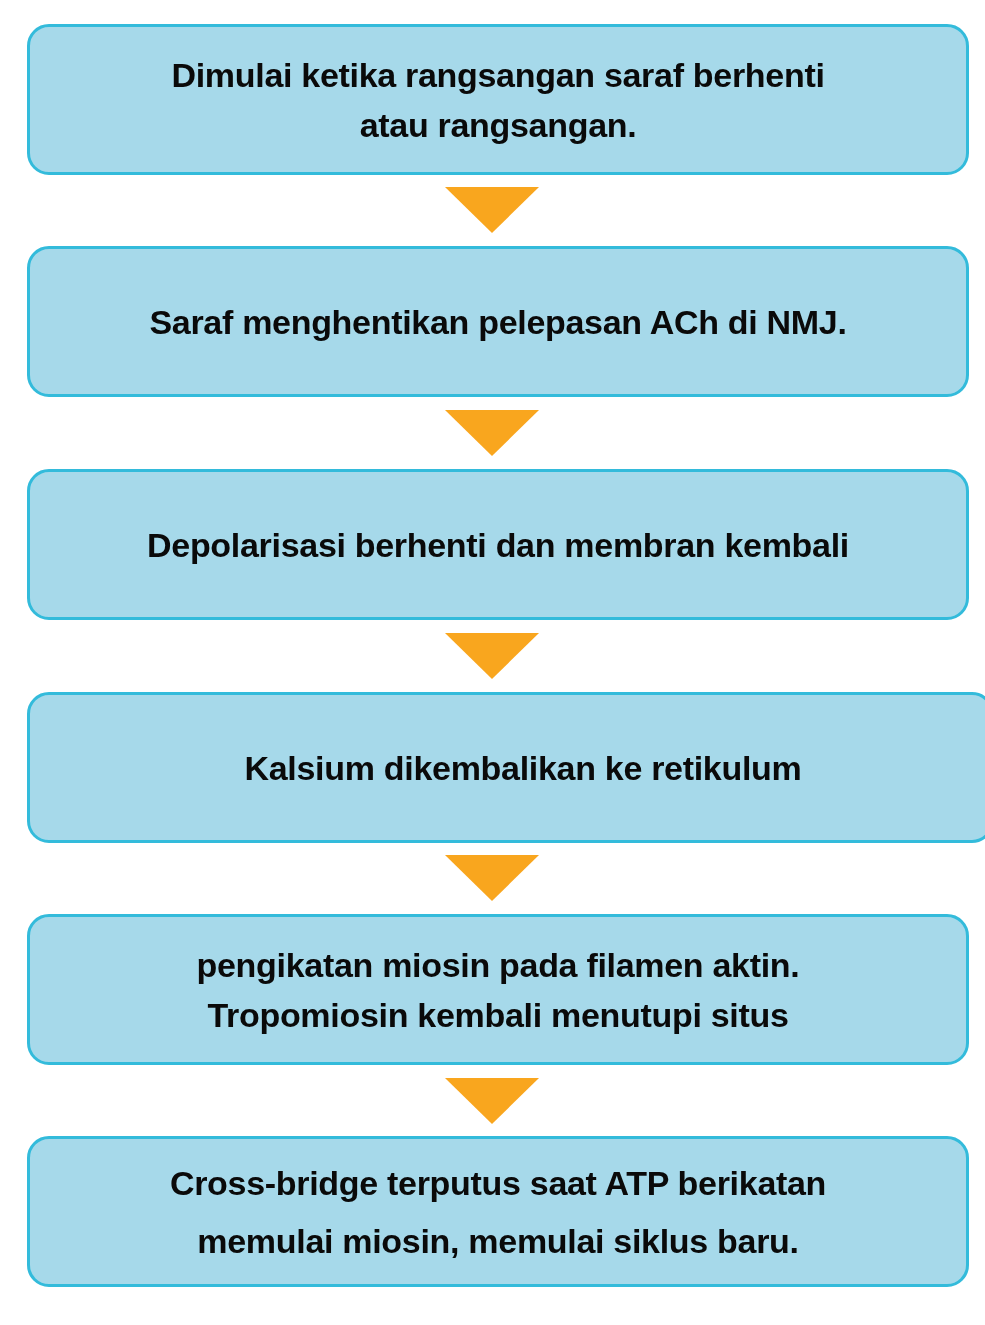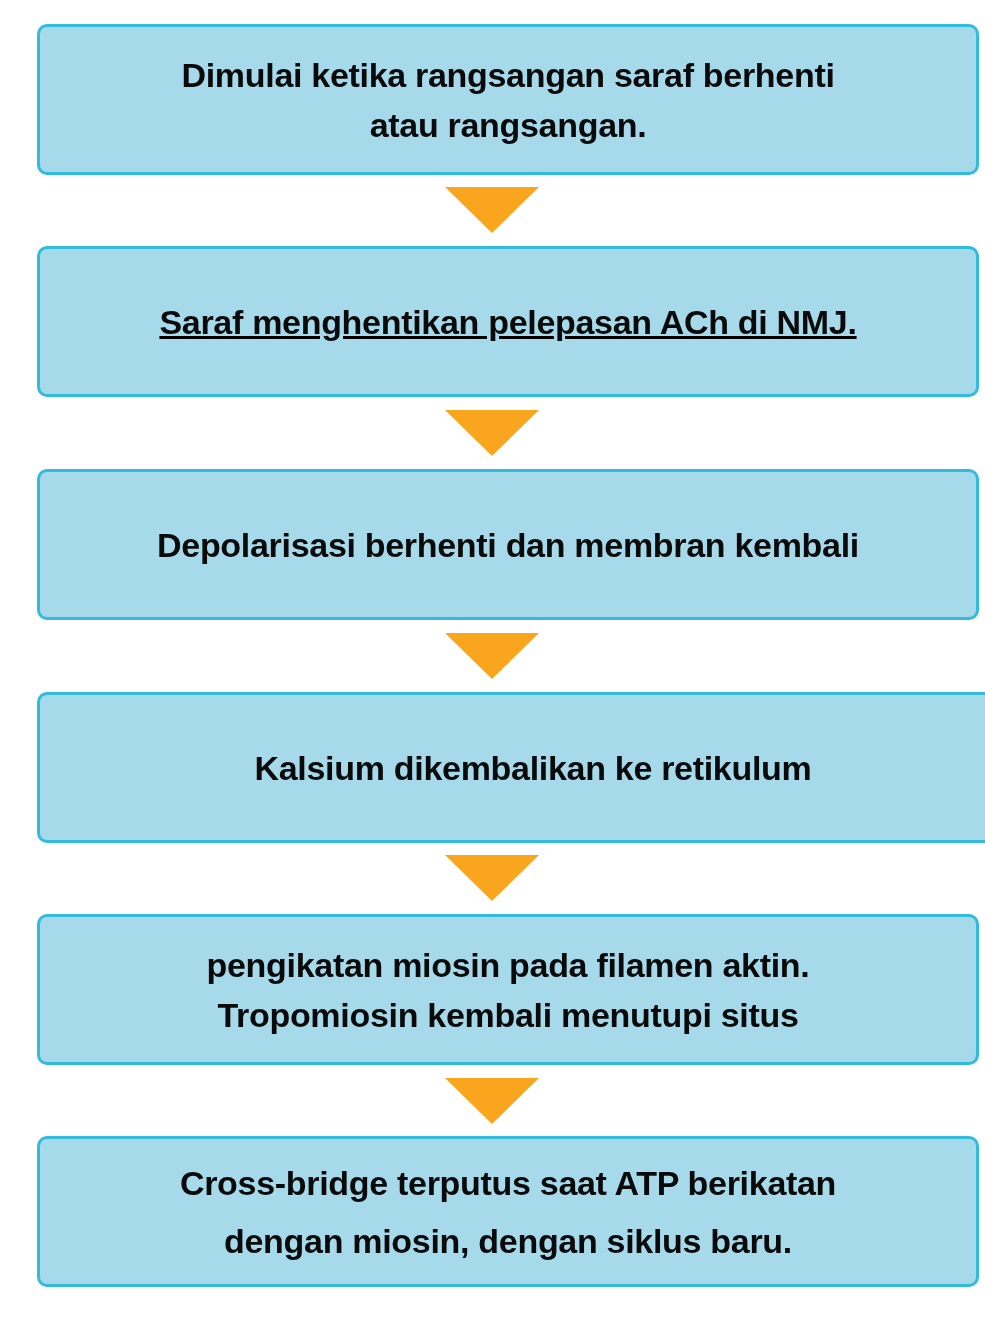--- a/index.html
+++ b/index.html
@@ -1,24 +1,24 @@
 <!DOCTYPE html>
 <html><head>
   <meta charset="utf-8">
   <style>
     html, body { margin: 0; padding: 0; background: #ffffff; }
     body { width: 985px; height: 1325px; position: relative; overflow: hidden; }
     .box {
       position: absolute;
-      left: 37px;
+      left: 27px;
       width: 936px;
       height: 145px;
       background: #a6d9ea;
       border: 3px solid #33bbdb;
-      border-radius: 10px;
+      border-radius: 22px;
       display: flex;
       flex-direction: column;
       align-items: center;
       justify-content: center;
       box-sizing: content-box;
     }
     .line {
       font-family: "Liberation Sans", sans-serif;
       font-weight: bold;
       font-size: 34px;
@@ -41,21 +41,21 @@
 <body>
 
 <div>
 
   <div class="box" style="top:24px;">
     <div class="line">Dimulai ketika rangsangan saraf berhenti</div>
     <div class="line">atau rangsangan.</div>
   </div>
   <div class="arrow" style="top:187px;"></div>
 
-  <div class="box" style="top:246px;text-decoration:underline;">
+  <div class="box" style="top:246px;">
     <div class="line">Saraf menghentikan pelepasan ACh di NMJ.</div>
   </div>
   <div class="arrow" style="top:410px;"></div>
 
   <div class="box" style="top:469px;">
     <div class="line">Depolarisasi berhenti dan membran kembali</div>
   </div>
   <div class="arrow" style="top:633px;"></div>
 
   <div class="box" style="top:692px;padding-left:25px;">
@@ -64,16 +64,16 @@
   <div class="arrow" style="top:855px;"></div>
 
   <div class="box" style="top:914px;">
     <div class="line">pengikatan miosin pada filamen aktin.</div>
     <div class="line">Tropomiosin kembali menutupi situs</div>
   </div>
   <div class="arrow" style="top:1078px;"></div>
 
   <div class="box" style="top:1136px;gap:8px;">
     <div class="line">Cross-bridge terputus saat ATP berikatan</div>
-    <div class="line">dengan miosin, dengan siklus baru.</div>
+    <div class="line">memulai miosin, memulai siklus baru.</div>
   </div>
 
 </div>
 
 </body></html>

